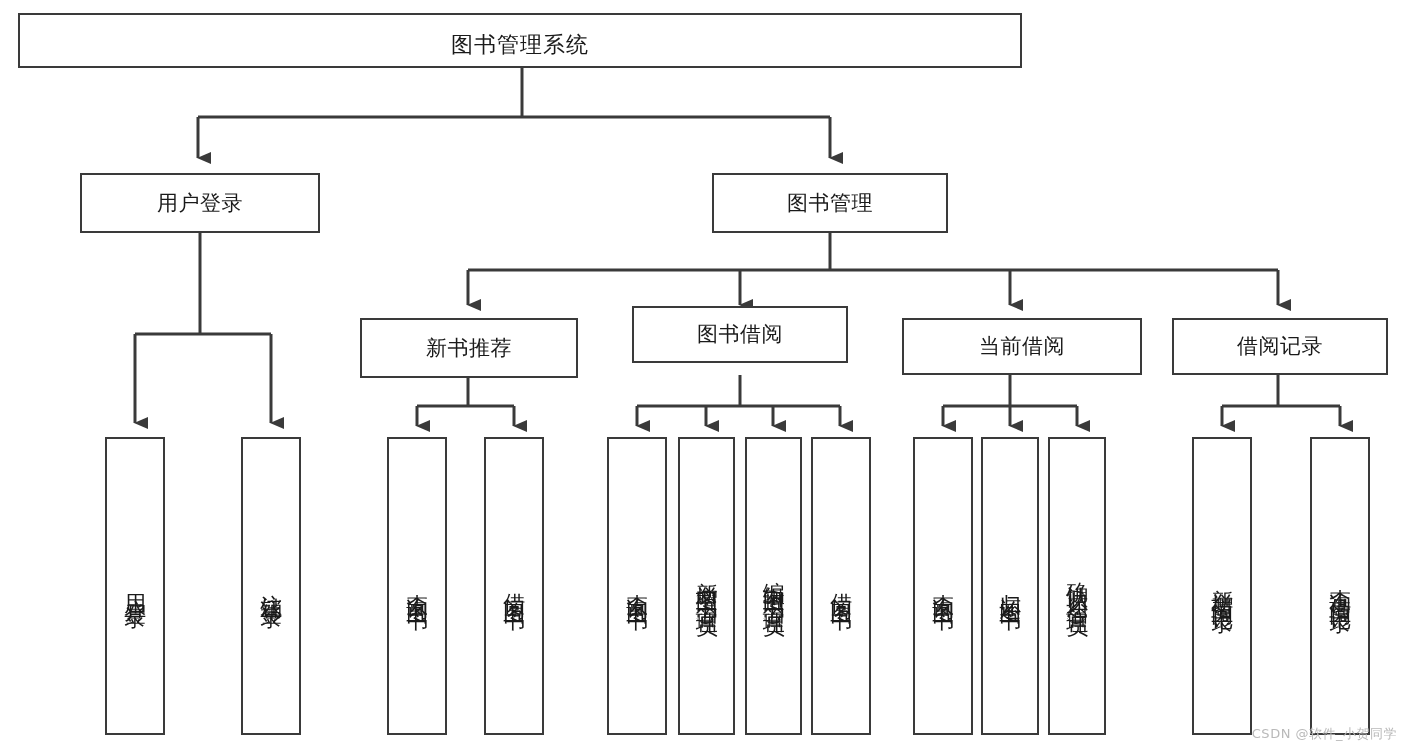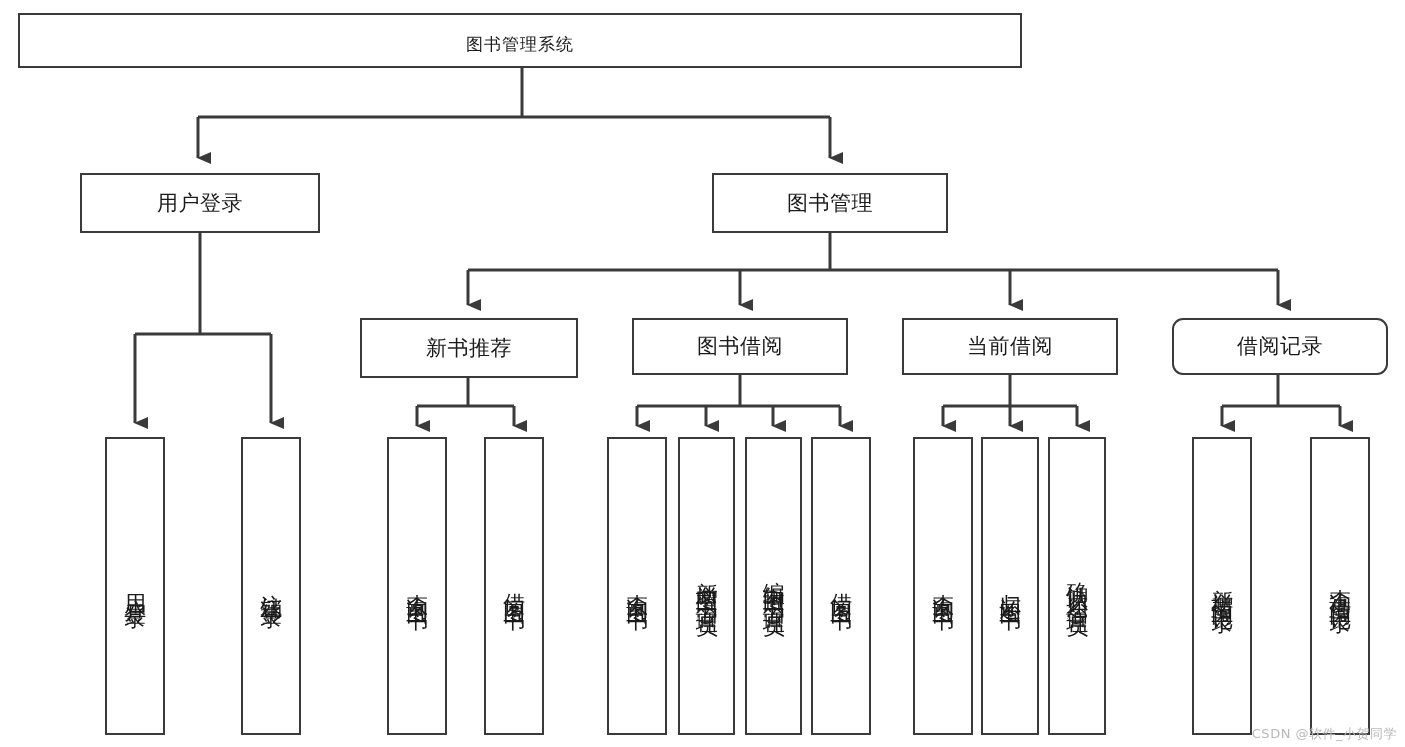--- a/index.html
+++ b/index.html
@@ -33,21 +33,21 @@
     display:block;
     text-align:center;
     line-height:1.18;
     white-space:pre;
   }
   .node.horiz .label{
     font-size:21px;
     letter-spacing:0.5px;
   }
   .node.root .label{
-    font-size:17px;
+    font-size:22px;
     letter-spacing:1px;
     margin-top:8px;
   }
   .node.vert{
     align-items:center;
     justify-content:center;
   }
   .node.vert .label{
     writing-mode:vertical-rl;
     text-orientation:upright;
@@ -132,29 +132,29 @@
   </div>
 
   <div class="node horiz" style="left:712px;top:173px;width:236px;height:60px;">
     <span class="label">图书管理</span>
   </div>
 
   <div class="node horiz" style="left:360px;top:318px;width:218px;height:60px;">
     <span class="label">新书推荐</span>
   </div>
 
-  <div class="node horiz" style="left:632px;top:318px;width:216px;height:57px;">
+  <div class="node horiz" style="left:632px;top:306px;width:216px;height:57px;">
     <span class="label">图书借阅</span>
   </div>
 
-  <div class="node horiz" style="left:902px;top:318px;width:216px;height:57px;">
+  <div class="node horiz" style="left:902px;top:318px;width:240px;height:57px;">
     <span class="label">当前借阅</span>
   </div>
 
-  <div class="node horiz" style="left:1172px;top:318px;width:216px;height:57px;border-radius:11px;">
+  <div class="node horiz" style="left:1172px;top:318px;width:216px;height:57px;">
     <span class="label">借阅记录</span>
   </div>
 
   <div class="node vert" style="left:105px;top:437px;width:60px;height:298px;">
     <span class="label">用户登录</span>
   </div>
 
   <div class="node vert" style="left:241px;top:437px;width:60px;height:298px;">
     <span class="label">注销登录</span>
   </div>

